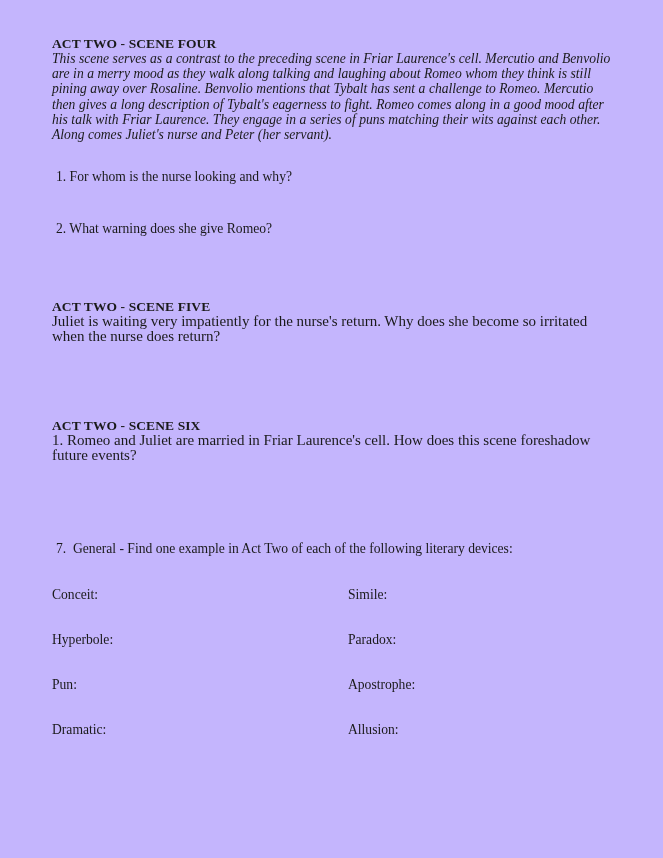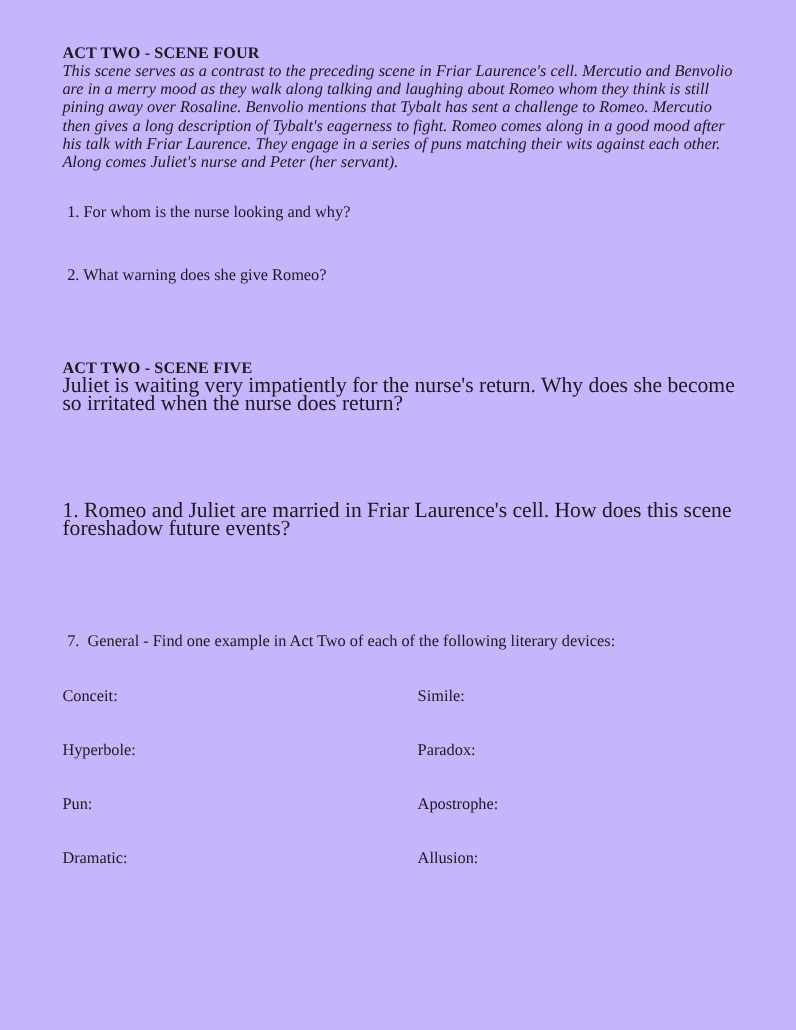--- a/index.html
+++ b/index.html
@@ -41,21 +41,21 @@
   }
   .scene-summary-italic {
     font-style: italic;
     font-size: 13.6px;
     line-height: 15.2px;
     margin: 0;
     text-align: left;
     word-spacing: 0.1px;
   }
   .scene-summary-plain {
-    font-size: 18px;
+    font-size: 15px;
     line-height: 15.2px;
     margin: 0;
     text-align: left;
   }
   .question {
     font-size: 13.6px;
     line-height: 15.2px;
     margin: 4px;
     white-space: pre-wrap;
   }
@@ -110,20 +110,21 @@
 
     <section class="scene-block">
       <h2 class="scene-heading">ACT TWO - SCENE FIVE</h2>
       <p class="scene-summary-plain">Juliet is waiting very impatiently for the nurse's return. Why does she become so irritated when the nurse does return?</p>
     </section>
 
     <div class="spacer-after-s5"></div>
     <div class="spacer-scene6"></div>
 
     <section class="scene-block">
+      <h2 class="scene-heading">ACT TWO - SCENE SIX</h2>
       <p class="scene-summary-plain">1. Romeo and Juliet are married in Friar Laurence's cell. How does this scene foreshadow future events?</p>
     </section>
 
     <div class="spacer-after-s6"></div>
     <div class="spacer-general"></div>
 
     <section>
       <p class="question">7.  General - Find one example in Act Two of each of the following literary devices:</p>
 
       <div class="spacer-general"></div>

